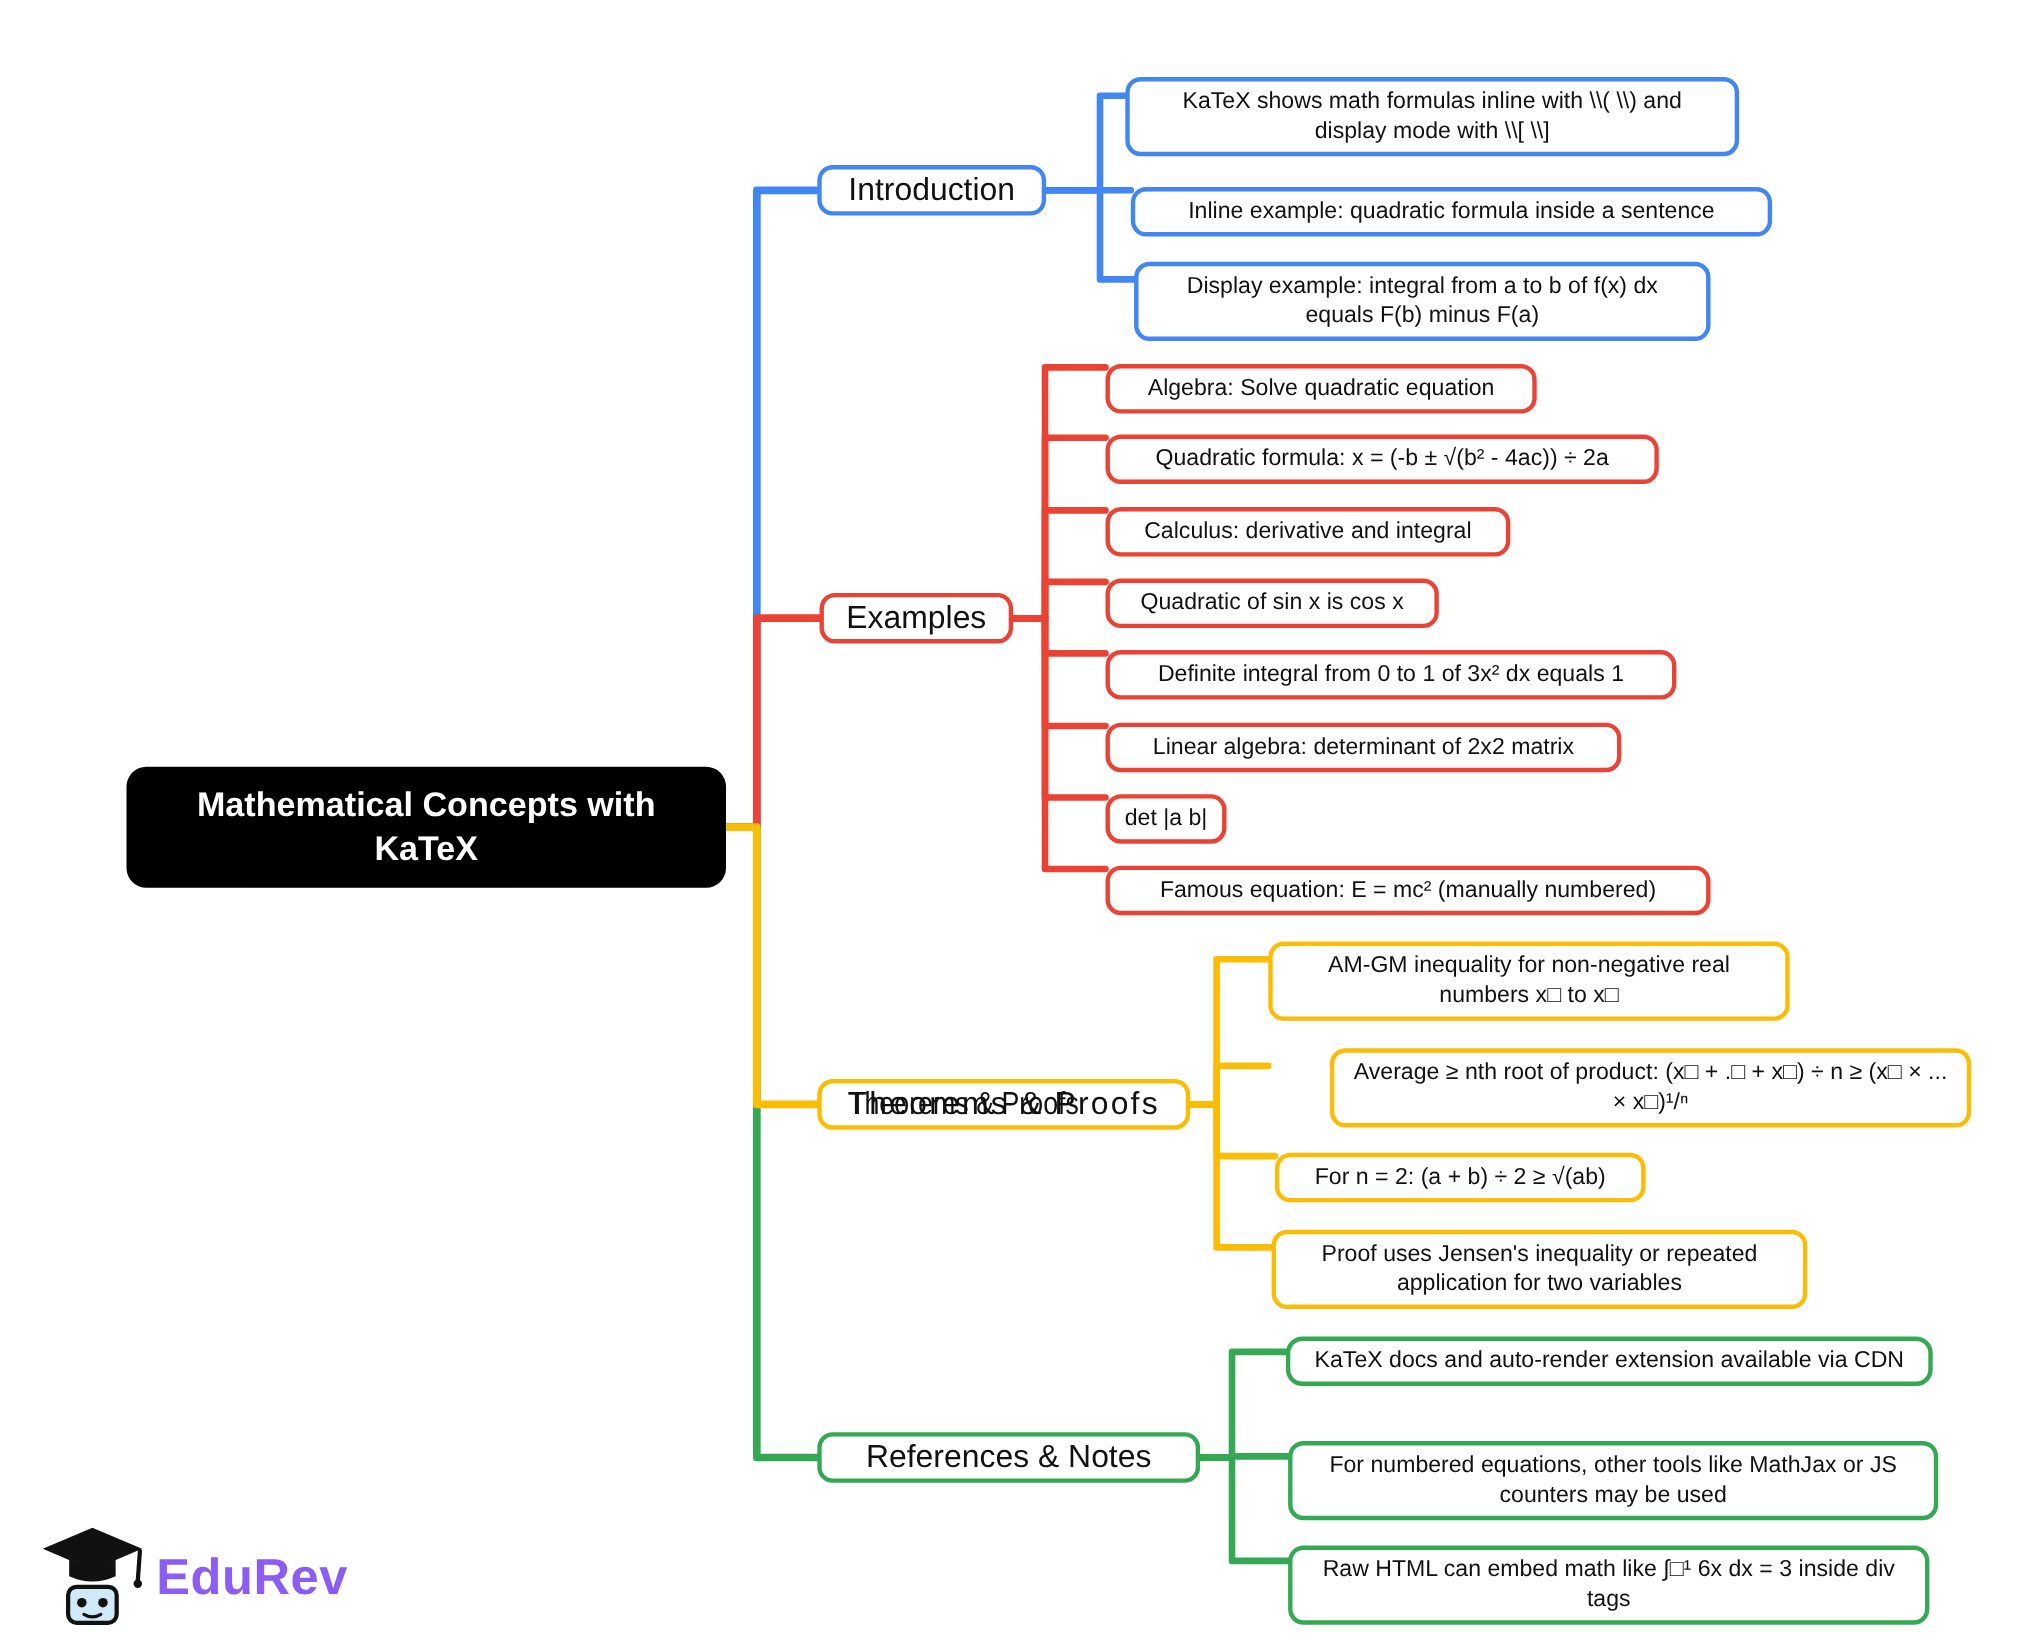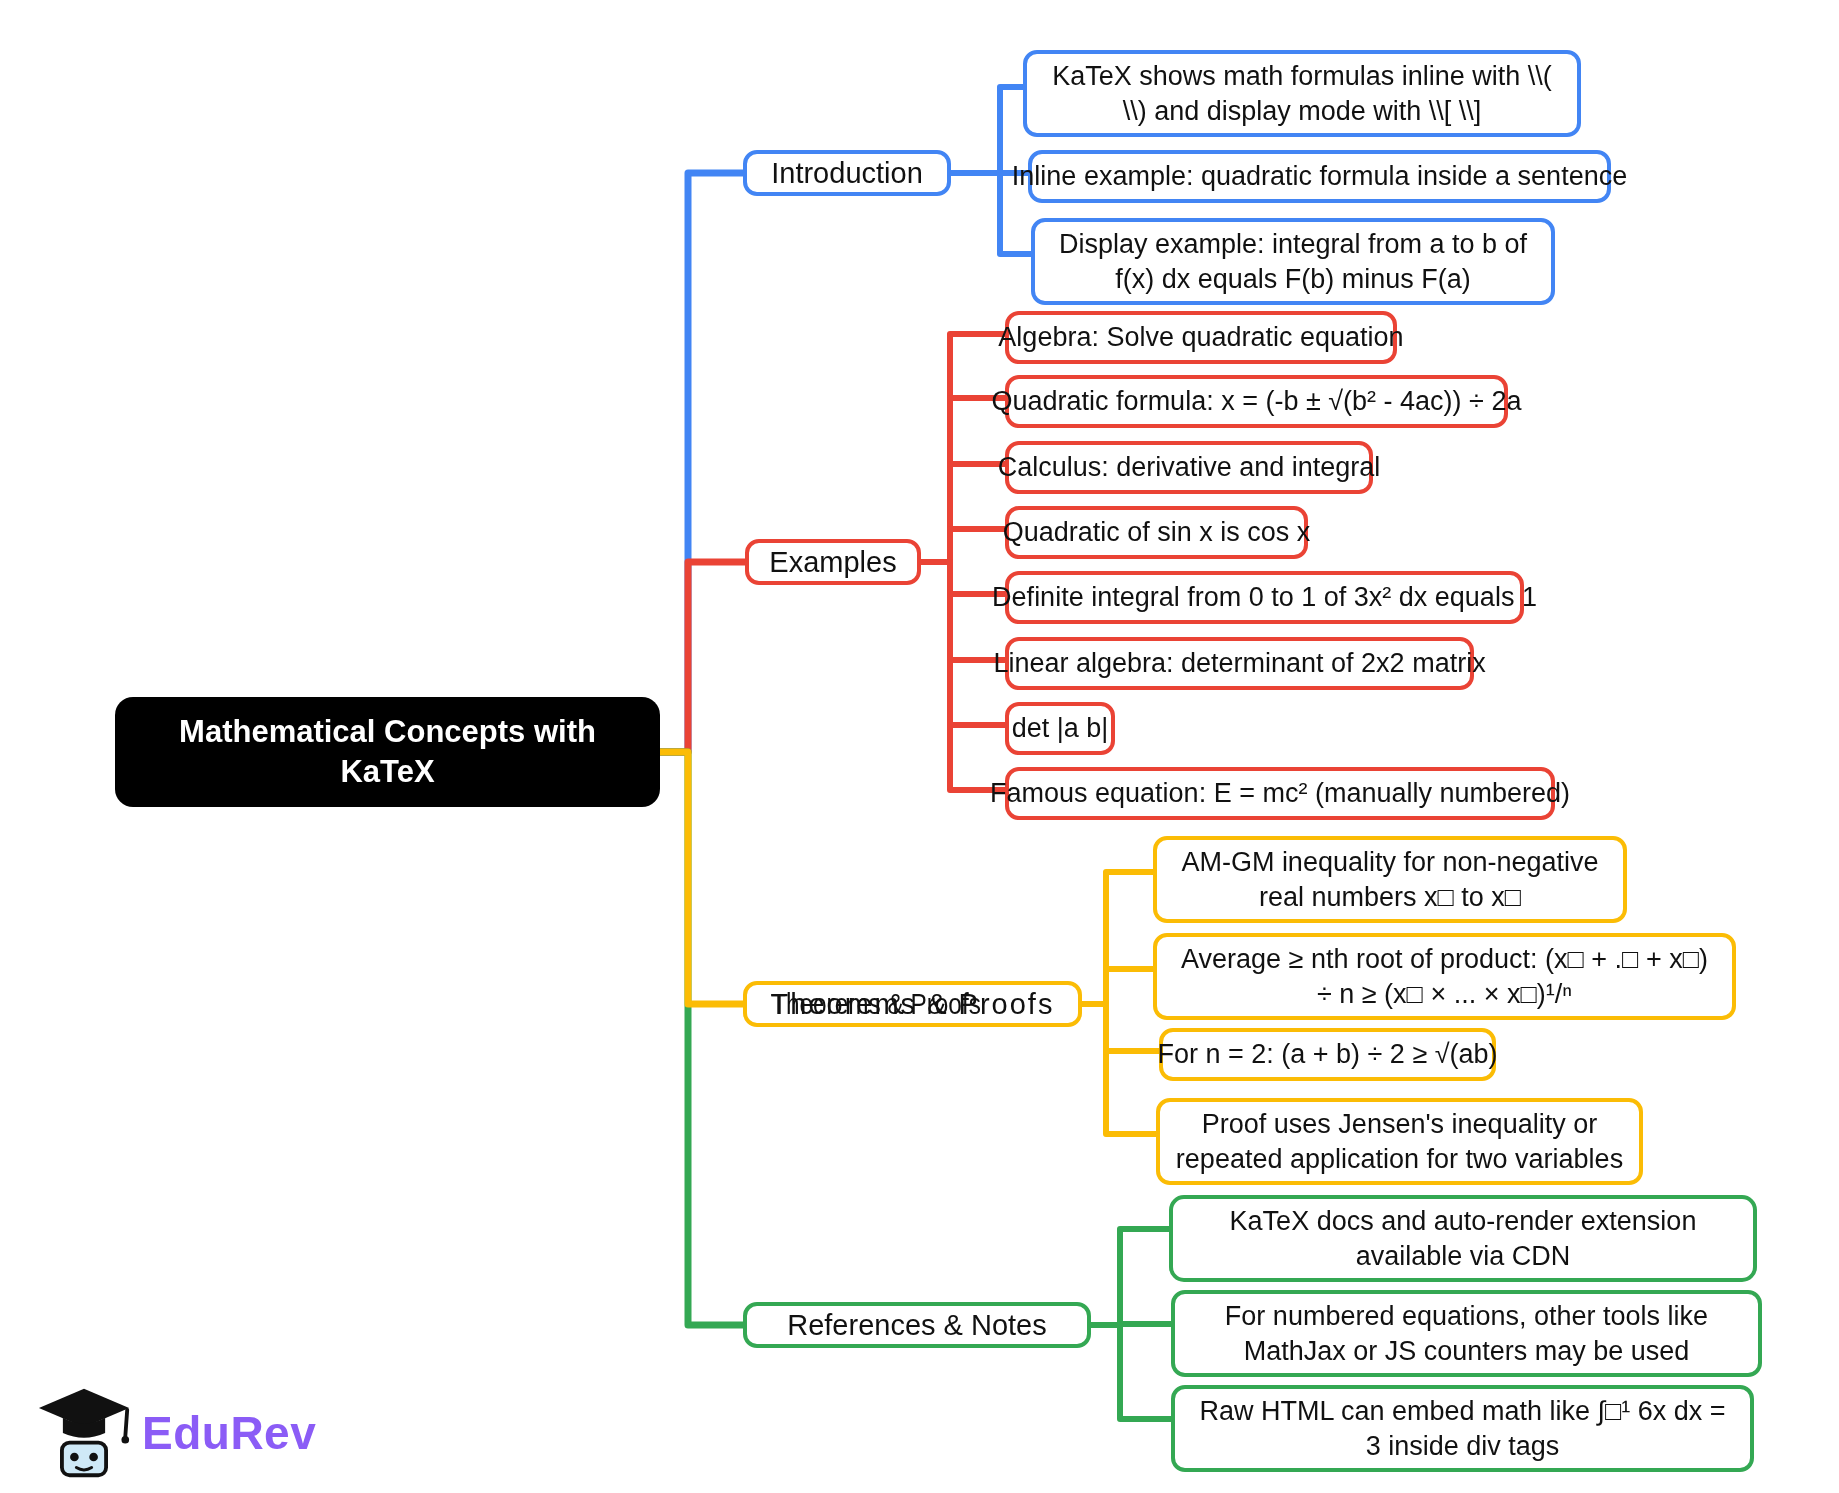--- a/index.html
+++ b/index.html
@@ -23,22 +23,23 @@
     font-size:31px;font-weight:bold;line-height:1.28;
     padding:10px 14px;
   }
   .branch{
     border:4px solid;border-radius:14px;
     font-size:29px;line-height:1.2;
     padding:3px 14px;white-space:nowrap;
   }
   .child{
     border:4px solid;border-radius:14px;
-    font-size:27px;line-height:1.28;
+    font-size:21px;line-height:1.28;
     padding:5px 15px;
+    margin-top:20px;
   }
   .nowrap{white-space:nowrap;}
   .blue{border-color:#4285F4;}
   .red{border-color:#EA4335;}
   .yellow{border-color:#FBBC05;}
   .green{border-color:#34A853;}
   
   .glitch{position:relative;display:inline-block;white-space:nowrap;}
   .glitch .copy-a{letter-spacing:2px;}
   .glitch .copy-b{
@@ -147,21 +148,21 @@
 
   <div class="node branch yellow" style="left:743px;top:981px;width:339px;height:46px;">
     <span class="glitch">
       <span class="copy-a">Theorems &amp; Proofs</span>
       <span class="copy-b">Theorems &amp; Proofs</span>
     </span>
   </div>
   <div class="node child yellow" style="left:1153px;top:836px;width:474px;">
     <span>AM-GM inequality for non-negative real numbers x□ to x□</span>
   </div>
-  <div class="node child yellow" style="left:1153px;top:933px;width:583px;">
+  <div class="node child yellow" style="left:1209px;top:933px;width:583px;">
     <span>Average ≥ nth root of product: (x□ + .□ + x□) ÷ n ≥ (x□ × ... × x□)¹/ⁿ</span>
   </div>
   <div class="node child yellow nowrap" style="left:1159px;top:1028px;width:337px;">
     <span>For n = 2: (a + b) ÷ 2 ≥ √(ab)</span>
   </div>
   <div class="node child yellow" style="left:1156px;top:1098px;width:487px;">
     <span>Proof uses Jensen's inequality or repeated application for two variables</span>
   </div>
 
   <div class="node branch green" style="left:743px;top:1302px;width:348px;height:46px;">

